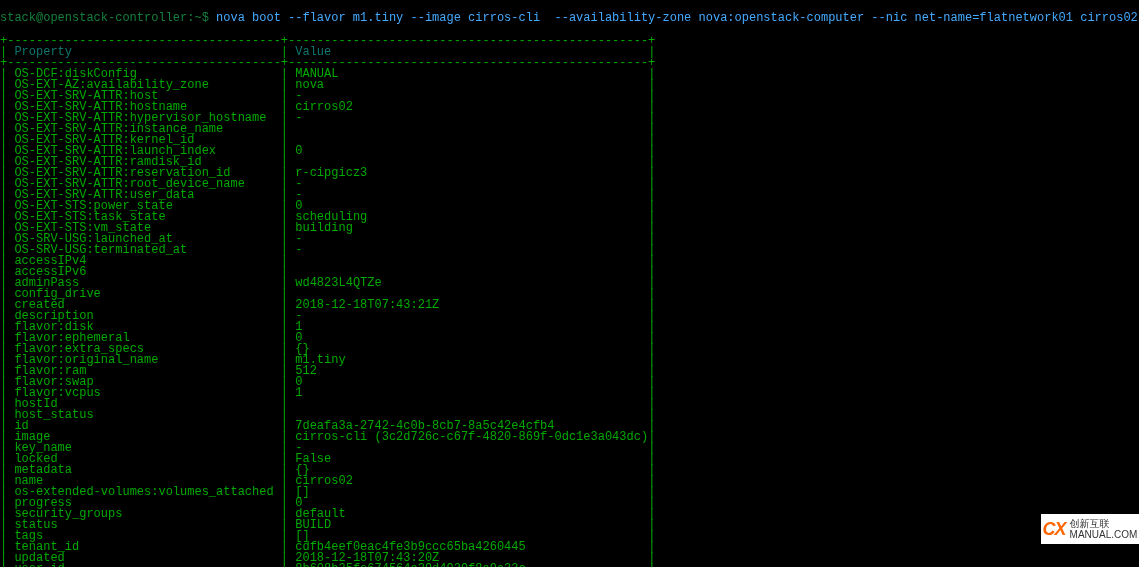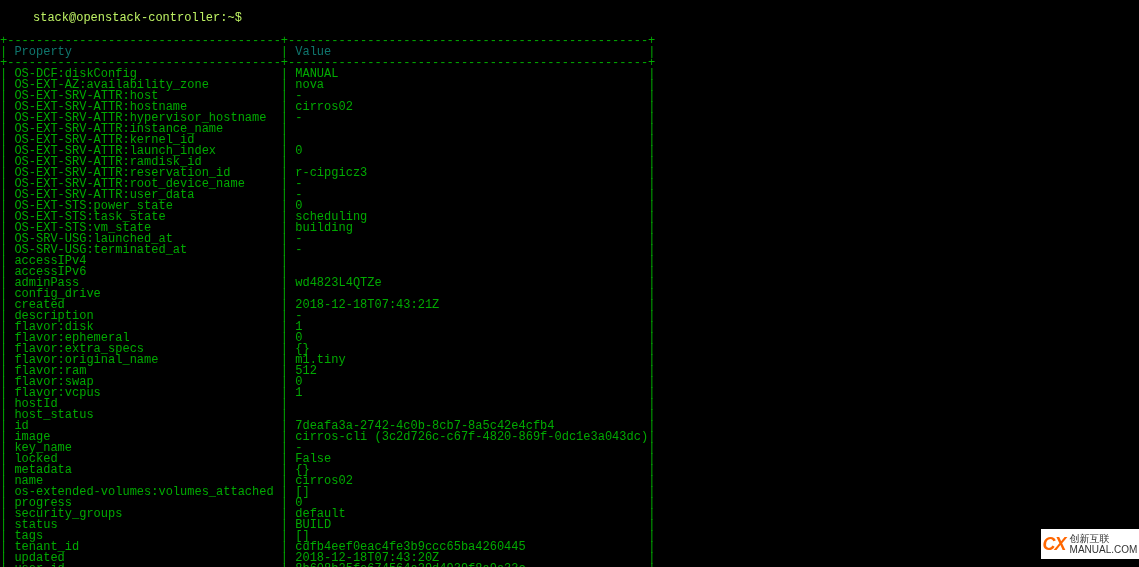--- a/index.html
+++ b/index.html
@@ -13,22 +13,21 @@
     width: 1139px;
     height: 567px;
     overflow: hidden;
     position: relative;
   }
   .terminal {
     white-space: pre;
     padding: 0;
   }
   .prompt {
-    color: #bef264;
-    padding-left: 33px;
+    color: #15803d;
   }
   .command {
     color: #44aaff;
   }
   .header {
     color: #0f766e;
   }
   .prop {
     color: #00aa00;
   }
@@ -39,21 +38,21 @@
     display: flex;
     height: 11px;
     align-items: center;
   }
   .sep {
     color: #00aa00;
   }
   .watermark {
     position: absolute;
     right: 0;
-    bottom: 8px;
+    bottom: 23px;
     width: 98px;
     height: 30px;
     background: #ffffff;
     display: flex;
     align-items: center;
     justify-content: center;
     font-family: Arial, sans-serif;
   }
   .watermark .logo {
     display: flex;
@@ -72,21 +71,21 @@
     flex-direction: column;
     font-size: 10px;
     color: #333;
     line-height: 1.1;
   }
 </style>
 </head>
 <body>
 
 <div class="terminal">
-<div class="row"><span class="prompt">stack@openstack-controller:~$</span><span> </span></div>
+<div class="row"><span class="prompt">stack@openstack-controller:~$</span><span> </span><span class="command">nova boot --flavor m1.tiny --image cirros-cli  --availability-zone nova:openstack-computer --nic net-name=flatnetwork01 cirros02</span></div>
 <div id="table-container"><div class="row"><span class="sep">+--------------------------------------+--------------------------------------------------+</span></div><div class="row"><span class="sep">| </span><span class="header">Property                             </span><span class="sep">| </span><span class="header">Value                                            </span><span class="sep">|</span></div><div class="row"><span class="sep">+--------------------------------------+--------------------------------------------------+</span></div><div class="row"><span class="sep">| </span><span class="prop">OS-DCF:diskConfig                    </span><span class="sep">| </span><span class="val">MANUAL                                           </span><span class="sep">|</span></div><div class="row"><span class="sep">| </span><span class="prop">OS-EXT-AZ:availability_zone          </span><span class="sep">| </span><span class="val">nova                                             </span><span class="sep">|</span></div><div class="row"><span class="sep">| </span><span class="prop">OS-EXT-SRV-ATTR:host                 </span><span class="sep">| </span><span class="val">-                                                </span><span class="sep">|</span></div><div class="row"><span class="sep">| </span><span class="prop">OS-EXT-SRV-ATTR:hostname             </span><span class="sep">| </span><span class="val">cirros02                                         </span><span class="sep">|</span></div><div class="row"><span class="sep">| </span><span class="prop">OS-EXT-SRV-ATTR:hypervisor_hostname  </span><span class="sep">| </span><span class="val">-                                                </span><span class="sep">|</span></div><div class="row"><span class="sep">| </span><span class="prop">OS-EXT-SRV-ATTR:instance_name        </span><span class="sep">| </span><span class="val">                                                 </span><span class="sep">|</span></div><div class="row"><span class="sep">| </span><span class="prop">OS-EXT-SRV-ATTR:kernel_id            </span><span class="sep">| </span><span class="val">                                                 </span><span class="sep">|</span></div><div class="row"><span class="sep">| </span><span class="prop">OS-EXT-SRV-ATTR:launch_index         </span><span class="sep">| </span><span class="val">0                                                </span><span class="sep">|</span></div><div class="row"><span class="sep">| </span><span class="prop">OS-EXT-SRV-ATTR:ramdisk_id           </span><span class="sep">| </span><span class="val">                                                 </span><span class="sep">|</span></div><div class="row"><span class="sep">| </span><span class="prop">OS-EXT-SRV-ATTR:reservation_id       </span><span class="sep">| </span><span class="val">r-cipgicz3                                       </span><span class="sep">|</span></div><div class="row"><span class="sep">| </span><span class="prop">OS-EXT-SRV-ATTR:root_device_name     </span><span class="sep">| </span><span class="val">-                                                </span><span class="sep">|</span></div><div class="row"><span class="sep">| </span><span class="prop">OS-EXT-SRV-ATTR:user_data            </span><span class="sep">| </span><span class="val">-                                                </span><span class="sep">|</span></div><div class="row"><span class="sep">| </span><span class="prop">OS-EXT-STS:power_state               </span><span class="sep">| </span><span class="val">0                                                </span><span class="sep">|</span></div><div class="row"><span class="sep">| </span><span class="prop">OS-EXT-STS:task_state                </span><span class="sep">| </span><span class="val">scheduling                                       </span><span class="sep">|</span></div><div class="row"><span class="sep">| </span><span class="prop">OS-EXT-STS:vm_state                  </span><span class="sep">| </span><span class="val">building                                         </span><span class="sep">|</span></div><div class="row"><span class="sep">| </span><span class="prop">OS-SRV-USG:launched_at               </span><span class="sep">| </span><span class="val">-                                                </span><span class="sep">|</span></div><div class="row"><span class="sep">| </span><span class="prop">OS-SRV-USG:terminated_at             </span><span class="sep">| </span><span class="val">-                                                </span><span class="sep">|</span></div><div class="row"><span class="sep">| </span><span class="prop">accessIPv4                           </span><span class="sep">| </span><span class="val">                                                 </span><span class="sep">|</span></div><div class="row"><span class="sep">| </span><span class="prop">accessIPv6                           </span><span class="sep">| </span><span class="val">                                                 </span><span class="sep">|</span></div><div class="row"><span class="sep">| </span><span class="prop">adminPass                            </span><span class="sep">| </span><span class="val">wd4823L4QTZe                                     </span><span class="sep">|</span></div><div class="row"><span class="sep">| </span><span class="prop">config_drive                         </span><span class="sep">| </span><span class="val">                                                 </span><span class="sep">|</span></div><div class="row"><span class="sep">| </span><span class="prop">created                              </span><span class="sep">| </span><span class="val">2018-12-18T07:43:21Z                             </span><span class="sep">|</span></div><div class="row"><span class="sep">| </span><span class="prop">description                          </span><span class="sep">| </span><span class="val">-                                                </span><span class="sep">|</span></div><div class="row"><span class="sep">| </span><span class="prop">flavor:disk                          </span><span class="sep">| </span><span class="val">1                                                </span><span class="sep">|</span></div><div class="row"><span class="sep">| </span><span class="prop">flavor:ephemeral                     </span><span class="sep">| </span><span class="val">0                                                </span><span class="sep">|</span></div><div class="row"><span class="sep">| </span><span class="prop">flavor:extra_specs                   </span><span class="sep">| </span><span class="val">{}                                               </span><span class="sep">|</span></div><div class="row"><span class="sep">| </span><span class="prop">flavor:original_name                 </span><span class="sep">| </span><span class="val">m1.tiny                                          </span><span class="sep">|</span></div><div class="row"><span class="sep">| </span><span class="prop">flavor:ram                           </span><span class="sep">| </span><span class="val">512                                              </span><span class="sep">|</span></div><div class="row"><span class="sep">| </span><span class="prop">flavor:swap                          </span><span class="sep">| </span><span class="val">0                                                </span><span class="sep">|</span></div><div class="row"><span class="sep">| </span><span class="prop">flavor:vcpus                         </span><span class="sep">| </span><span class="val">1                                                </span><span class="sep">|</span></div><div class="row"><span class="sep">| </span><span class="prop">hostId                               </span><span class="sep">| </span><span class="val">                                                 </span><span class="sep">|</span></div><div class="row"><span class="sep">| </span><span class="prop">host_status                          </span><span class="sep">| </span><span class="val">                                                 </span><span class="sep">|</span></div><div class="row"><span class="sep">| </span><span class="prop">id                                   </span><span class="sep">| </span><span class="val">7deafa3a-2742-4c0b-8cb7-8a5c42e4cfb4             </span><span class="sep">|</span></div><div class="row"><span class="sep">| </span><span class="prop">image                                </span><span class="sep">| </span><span class="val">cirros-cli (3c2d726c-c67f-4820-869f-0dc1e3a043dc)</span><span class="sep">|</span></div><div class="row"><span class="sep">| </span><span class="prop">key_name                             </span><span class="sep">| </span><span class="val">-                                                </span><span class="sep">|</span></div><div class="row"><span class="sep">| </span><span class="prop">locked                               </span><span class="sep">| </span><span class="val">False                                            </span><span class="sep">|</span></div><div class="row"><span class="sep">| </span><span class="prop">metadata                             </span><span class="sep">| </span><span class="val">{}                                               </span><span class="sep">|</span></div><div class="row"><span class="sep">| </span><span class="prop">name                                 </span><span class="sep">| </span><span class="val">cirros02                                         </span><span class="sep">|</span></div><div class="row"><span class="sep">| </span><span class="prop">os-extended-volumes:volumes_attached </span><span class="sep">| </span><span class="val">[]                                               </span><span class="sep">|</span></div><div class="row"><span class="sep">| </span><span class="prop">progress                             </span><span class="sep">| </span><span class="val">0                                                </span><span class="sep">|</span></div><div class="row"><span class="sep">| </span><span class="prop">security_groups                      </span><span class="sep">| </span><span class="val">default                                          </span><span class="sep">|</span></div><div class="row"><span class="sep">| </span><span class="prop">status                               </span><span class="sep">| </span><span class="val">BUILD                                            </span><span class="sep">|</span></div><div class="row"><span class="sep">| </span><span class="prop">tags                                 </span><span class="sep">| </span><span class="val">[]                                               </span><span class="sep">|</span></div><div class="row"><span class="sep">| </span><span class="prop">tenant_id                            </span><span class="sep">| </span><span class="val">cdfb4eef0eac4fe3b9ccc65ba4260445                 </span><span class="sep">|</span></div><div class="row"><span class="sep">| </span><span class="prop">updated                              </span><span class="sep">| </span><span class="val">2018-12-18T07:43:20Z                             </span><span class="sep">|</span></div><div class="row"><span class="sep">| </span><span class="prop">user_id                              </span><span class="sep">| </span><span class="val">8b608b25fe674564a29d4939f8a9a33c                 </span><span class="sep">|</span></div></div>
 </div>
 
 <div class="watermark">
   <div class="logo">
     <span class="cx">CX</span>
     <div class="txt">
       <span>创新互联</span>
       <span>MANUAL.COM</span>
     </div>

